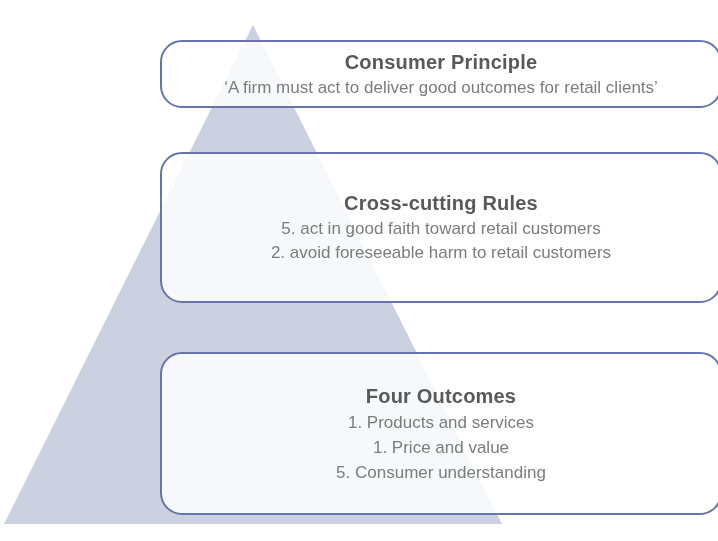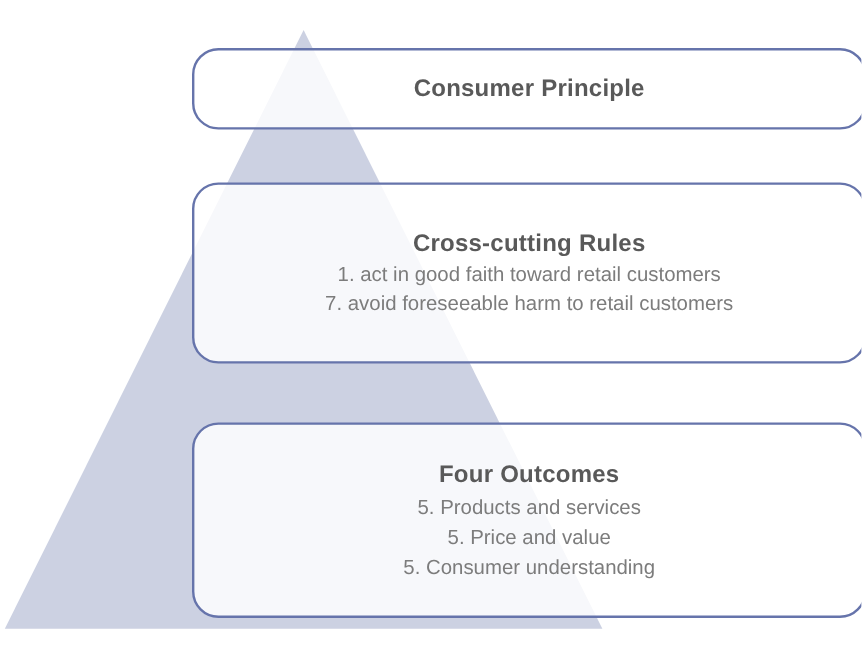--- a/index.html
+++ b/index.html
@@ -52,28 +52,29 @@
 <body>
 
 <div class="canvas">
 
   <svg class="pyramid" viewBox="0 0 718 541" xmlns="http://www.w3.org/2000/svg" aria-hidden="true">
     <polygon points="253,25 4,524 502,524" fill="#ccd1e2"></polygon>
   </svg>
 
   <section class="box box1">
     <h2 class="title">Consumer Principle</h2>
+    <p class="line">‘A firm must act to deliver good outcomes for retail clients’</p>
   </section>
 
   <section class="box box2">
     <h2 class="title">Cross-cutting Rules</h2>
-    <p class="line">1. act in good faith toward retail customers</p>
-    <p class="line">7. avoid foreseeable harm to retail customers</p>
+    <p class="line">5. act in good faith toward retail customers</p>
+    <p class="line">2. avoid foreseeable harm to retail customers</p>
   </section>
 
   <section class="box box3">
     <h2 class="title">Four Outcomes</h2>
-    <p class="line">5. Products and services</p>
-    <p class="line">5. Price and value</p>
+    <p class="line">1. Products and services</p>
+    <p class="line">1. Price and value</p>
     <p class="line">5. Consumer understanding</p>
   </section>
 
 </div>
 
 </body></html>

